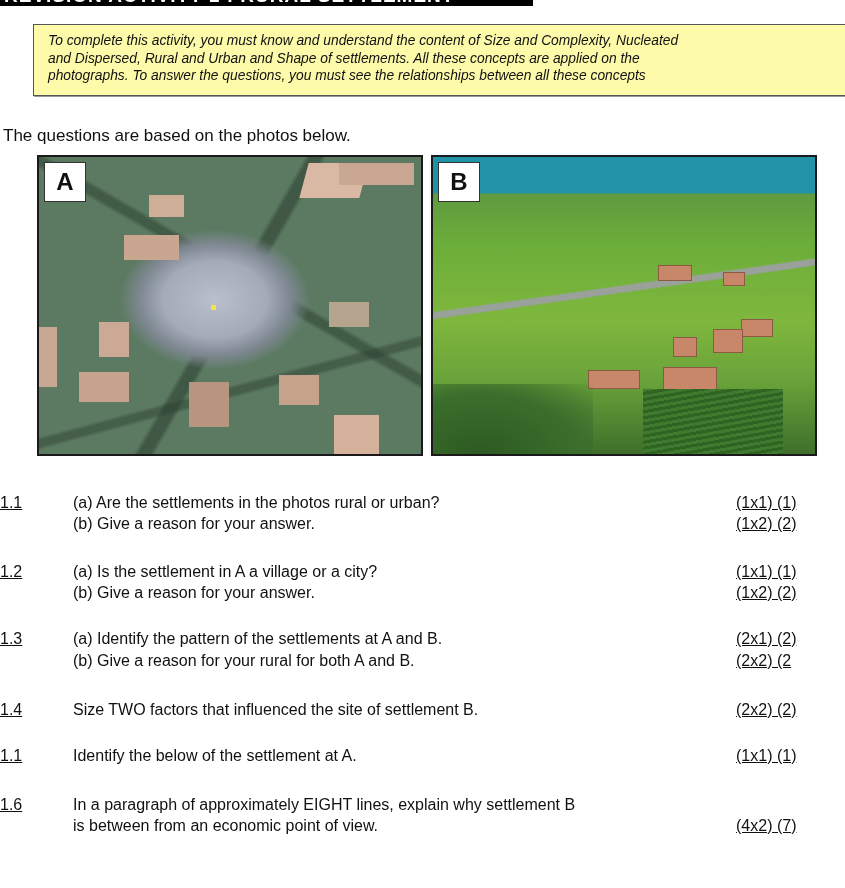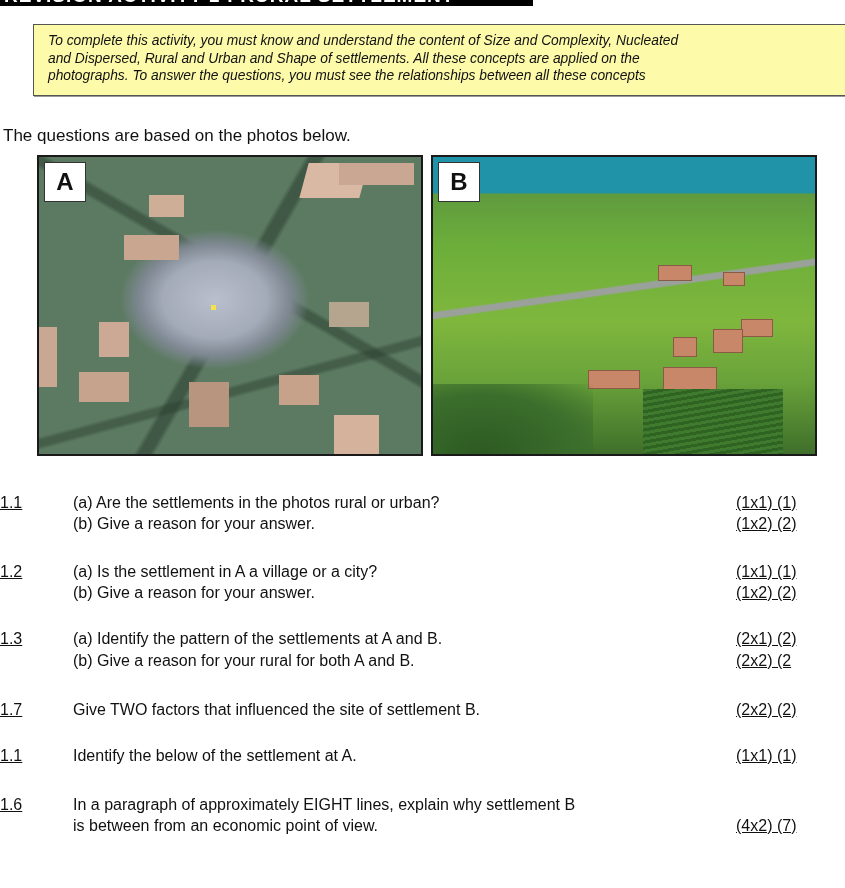--- a/index.html
+++ b/index.html
@@ -129,22 +129,22 @@
   <span class="text">(a) Identify the pattern of the settlements at A and B.</span>
   <span class="marks">(2x1) (2)</span>
 </div>
 <div class="q" style="top:651px;">
   <span class="num"></span>
   <span class="text">(b) Give a reason for your rural for both A and B.</span>
   <span class="marks">(2x2) (2</span>
 </div>
 
 <div class="q" style="top:700px;">
-  <span class="num">1.7</span>
-  <span class="text">Give TWO factors that influenced the site of settlement B.</span>
+  <span class="num">1.4</span>
+  <span class="text">Size TWO factors that influenced the site of settlement B.</span>
   <span class="marks">(2x2) (2)</span>
 </div>
 
 <div class="q" style="top:746px;">
   <span class="num">1.1</span>
   <span class="text">Identify the below of the settlement at A.</span>
   <span class="marks">(1x1) (1)</span>
 </div>
 
 <div class="q" style="top:795px;">

